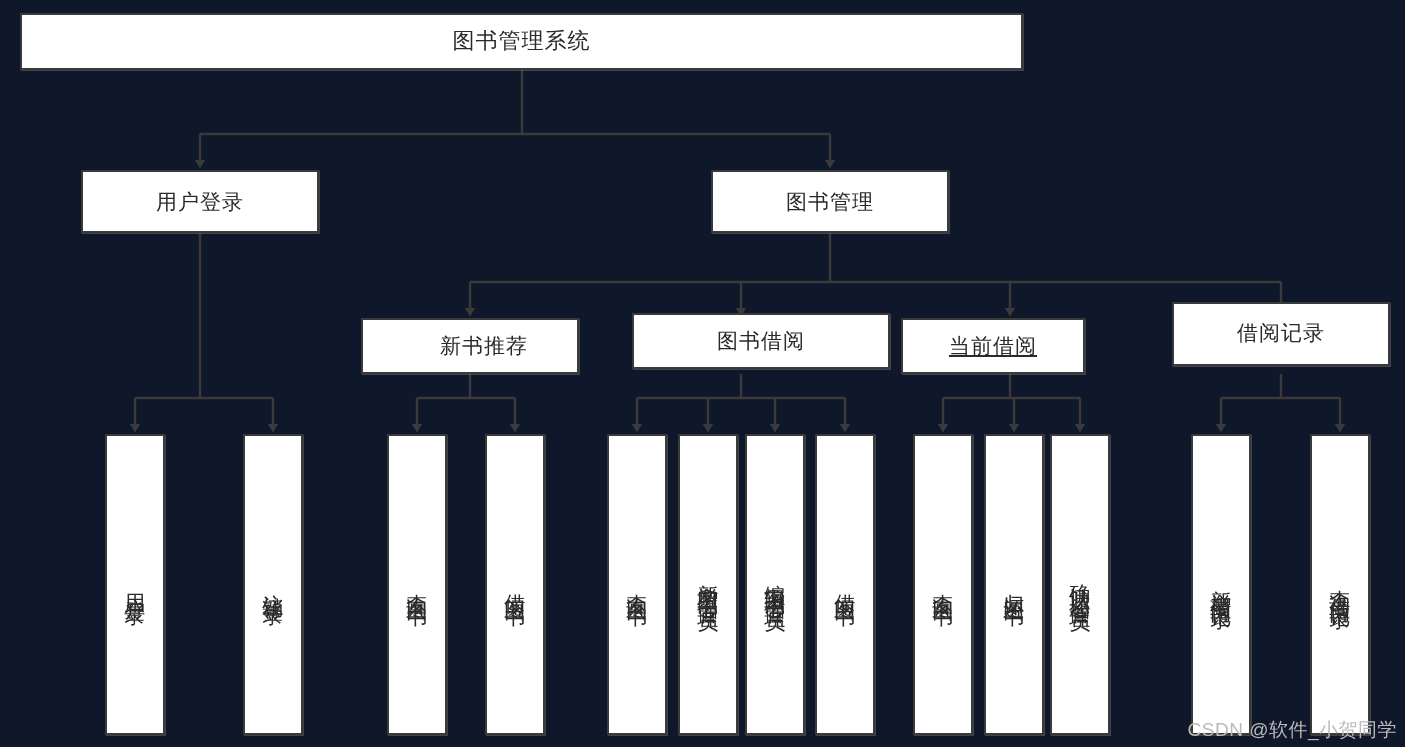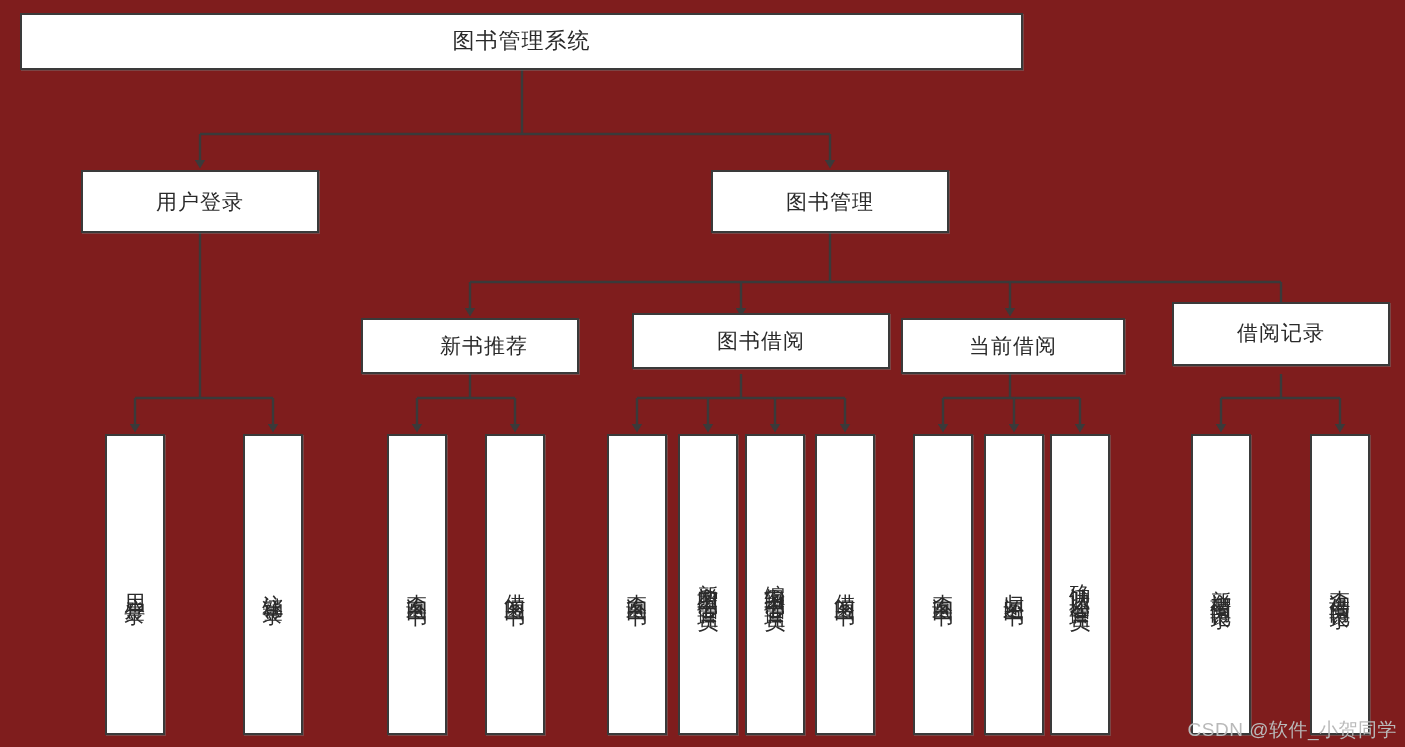--- a/index.html
+++ b/index.html
@@ -7,21 +7,21 @@
     padding: 0;
     background: #ffffff;
   }
   body {
     font-family: "Liberation Sans", "DejaVu Sans", sans-serif;
   }
   #canvas {
     position: relative;
     width: 1405px;
     height: 747px;
-    background: #7f1d1d;
+    background: #0f172a;
     overflow: hidden;
   }
   svg.edges {
     position: absolute;
     left: 0;
     top: 0;
     width: 1405px;
     height: 747px;
     pointer-events: none;
   }
@@ -123,21 +123,21 @@
       </div>
       <div class="node horizontal" style="left: 711px; top: 170px; width: 238px; height: 63px;">
         <span class="label">图书管理</span>
       </div>
       <div class="node horizontal" style="left: 361px; top: 318px; width: 218px; height: 56px; padding-left: 28px;">
         <span class="label">新书推荐</span>
       </div>
       <div class="node horizontal" style="left: 632px; top: 313px; width: 258px; height: 56px; align-items: center;">
         <span class="label">图书借阅</span>
       </div>
-      <div class="node horizontal" style="left: 901px; top: 318px; width: 224px; height: 56px;">
+      <div class="node horizontal" style="left: 901px; top: 318px; width: 184px; height: 56px; text-decoration: underline;">
         <span class="label">当前借阅</span>
       </div>
       <div class="node horizontal" style="left: 1172px; top: 302px; width: 218px; height: 64px; font-family: Liberation Serif, serif;">
         <span class="label">借阅记录</span>
       </div>
       <div class="node vertical" style="left: 105px; top: 434px; width: 60px; height: 301px;">
         <span class="label">用户登录</span>
       </div>
       <div class="node vertical" style="left: 243px; top: 434px; width: 60px; height: 301px;">
         <span class="label">注销登录</span>

